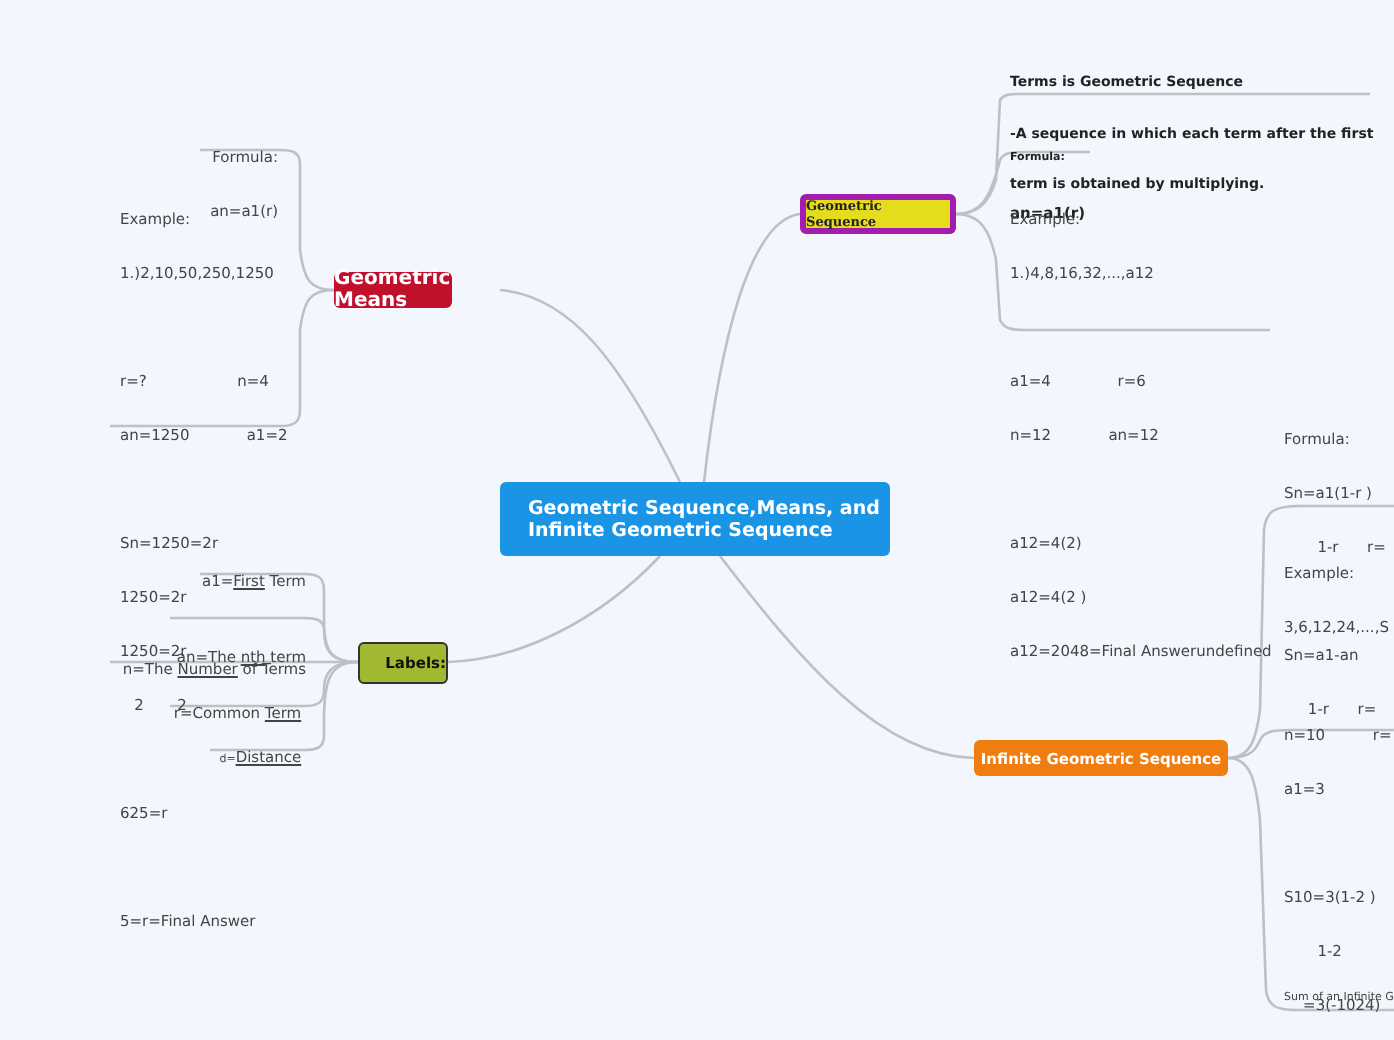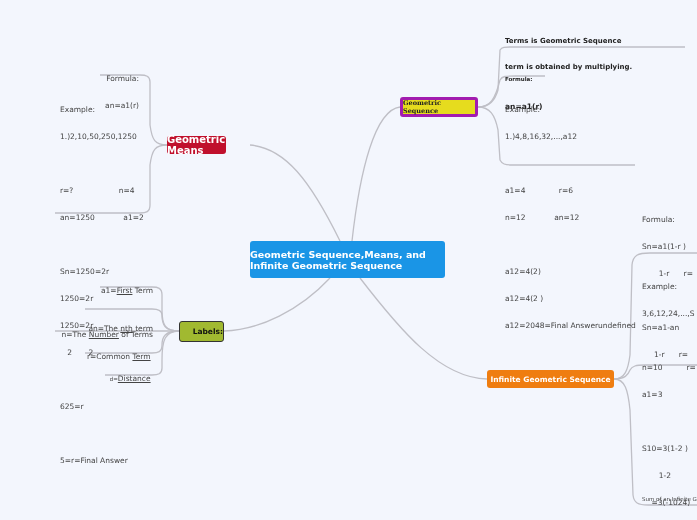--- a/index.html
+++ b/index.html
@@ -1,19 +1,19 @@
 <!DOCTYPE html>
 <html><head>
 <meta charset="utf-8">
 <style>
   html,body{margin:0;padding:0;}
   body{width:697px;height:520px;background:#f3f6fd;position:relative;overflow:hidden;font-family:"DejaVu Sans","Liberation Sans",sans-serif;color:#333;}
   svg.links{position:absolute;left:0;top:0;width:697px;height:520px;}
   .node{position:absolute;box-sizing:border-box;display:flex;align-items:center;justify-content:center;border-radius:3px;font-weight:bold;}
-  .central{left:250px;top:241px;width:195px;height:37px;background:#1a95e6;color:#fff;font-size:9.5px;line-height:11px;justify-content:flex-start;padding-left:0;border-radius:3px;}
+  .central{left:250px;top:241px;width:195px;height:37px;background:#1a95e6;color:#fff;font-size:9.5px;line-height:11px;justify-content:flex-start;padding-left:14px;border-radius:3px;}
   .gs{left:400px;top:97px;width:78px;height:20px;background:#e6dc1e;border:3px solid #a21caf;color:#222;font-size:6.5px;font-family:"DejaVu Serif","Liberation Serif",serif;}
   .gm{left:167px;top:136px;width:59px;height:18px;background:#c0102c;color:#fff;font-size:10px;}
   .lb{left:179px;top:321px;width:45px;height:21px;background:#a1b930;border:1px solid #333;color:#111;font-size:7.5px;justify-content:flex-end;}
   .igs{left:487px;top:370px;width:127px;height:18px;background:#ef7d10;color:#fff;font-size:7.5px;}
   .txt{position:absolute;font-size:7.5px;line-height:9px;color:#444;white-space:pre;}
   .bold{font-weight:bold;color:#222;}
   .small{font-size:5.5px;}
   .r{text-align:right;}
   u{text-decoration:underline;}
 </style>
@@ -55,20 +55,21 @@
     <div>Geometric Sequence,Means, and</div>
     <div>Infinite Geometric Sequence</div>
   </div>
 </div>
 
 <div class="node gs">
   <span>Geometric Sequence</span>
 </div>
 <div class="txt bold" style="left:505px;top:20px;font-size:7px;line-height:8.5px;">
   <div>Terms is Geometric Sequence</div>
+  <div>-A sequence in which each term after the first</div>
   <div>term is obtained by multiplying.</div>
 </div>
 <div class="txt bold" style="left:505px;top:57px;">
   <div class="small">Formula:</div>
   <div>an=a1(r)</div>
 </div>
 <div class="txt" style="left:505px;top:87px;">
   <div>Example:</div>
   <div>1.)4,8,16,32,...,a12</div>
   <div>&nbsp;</div>

